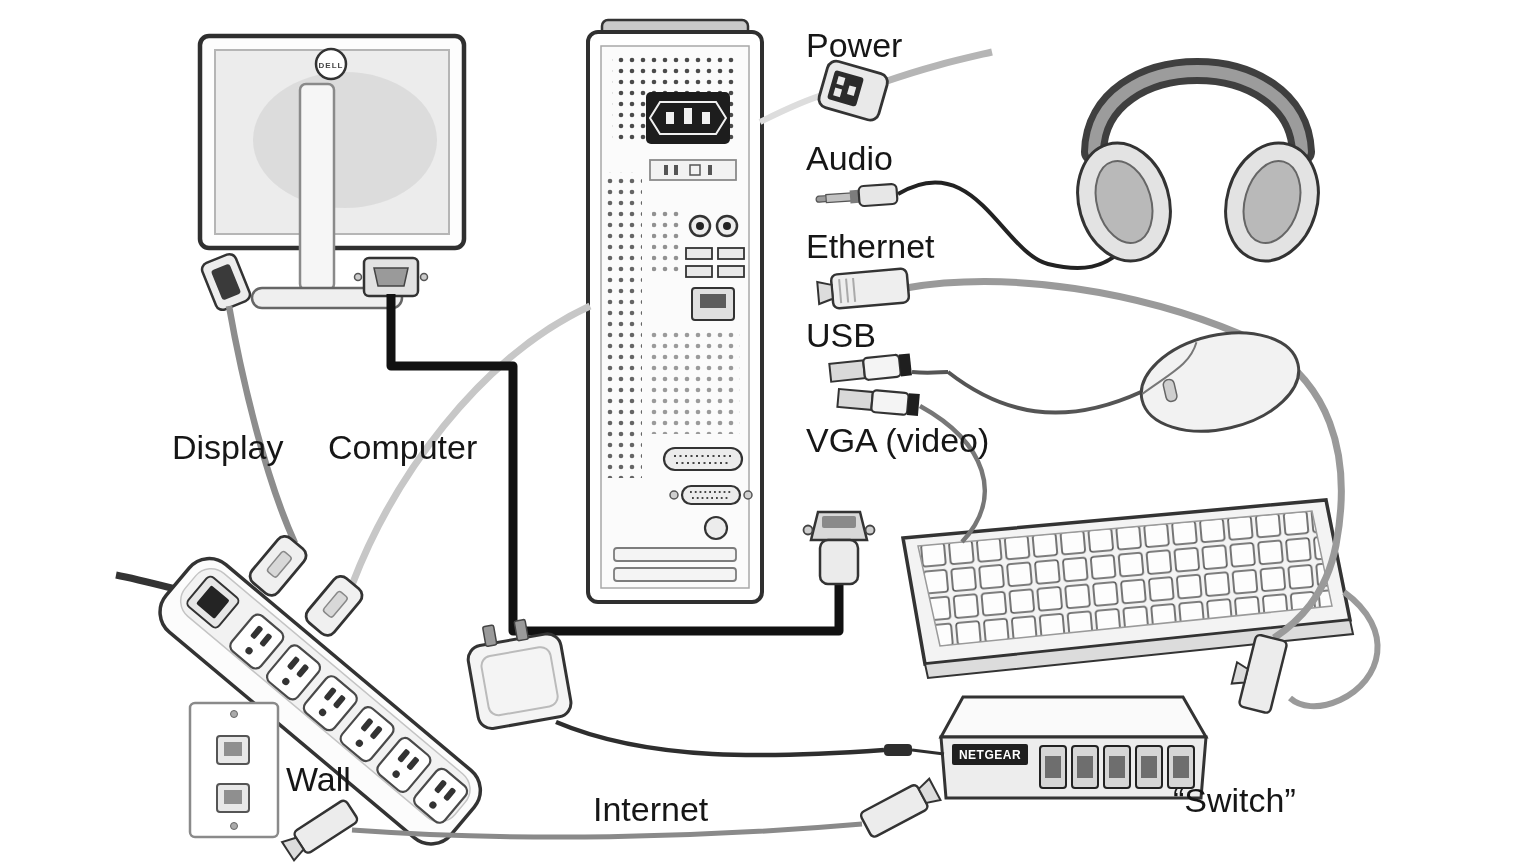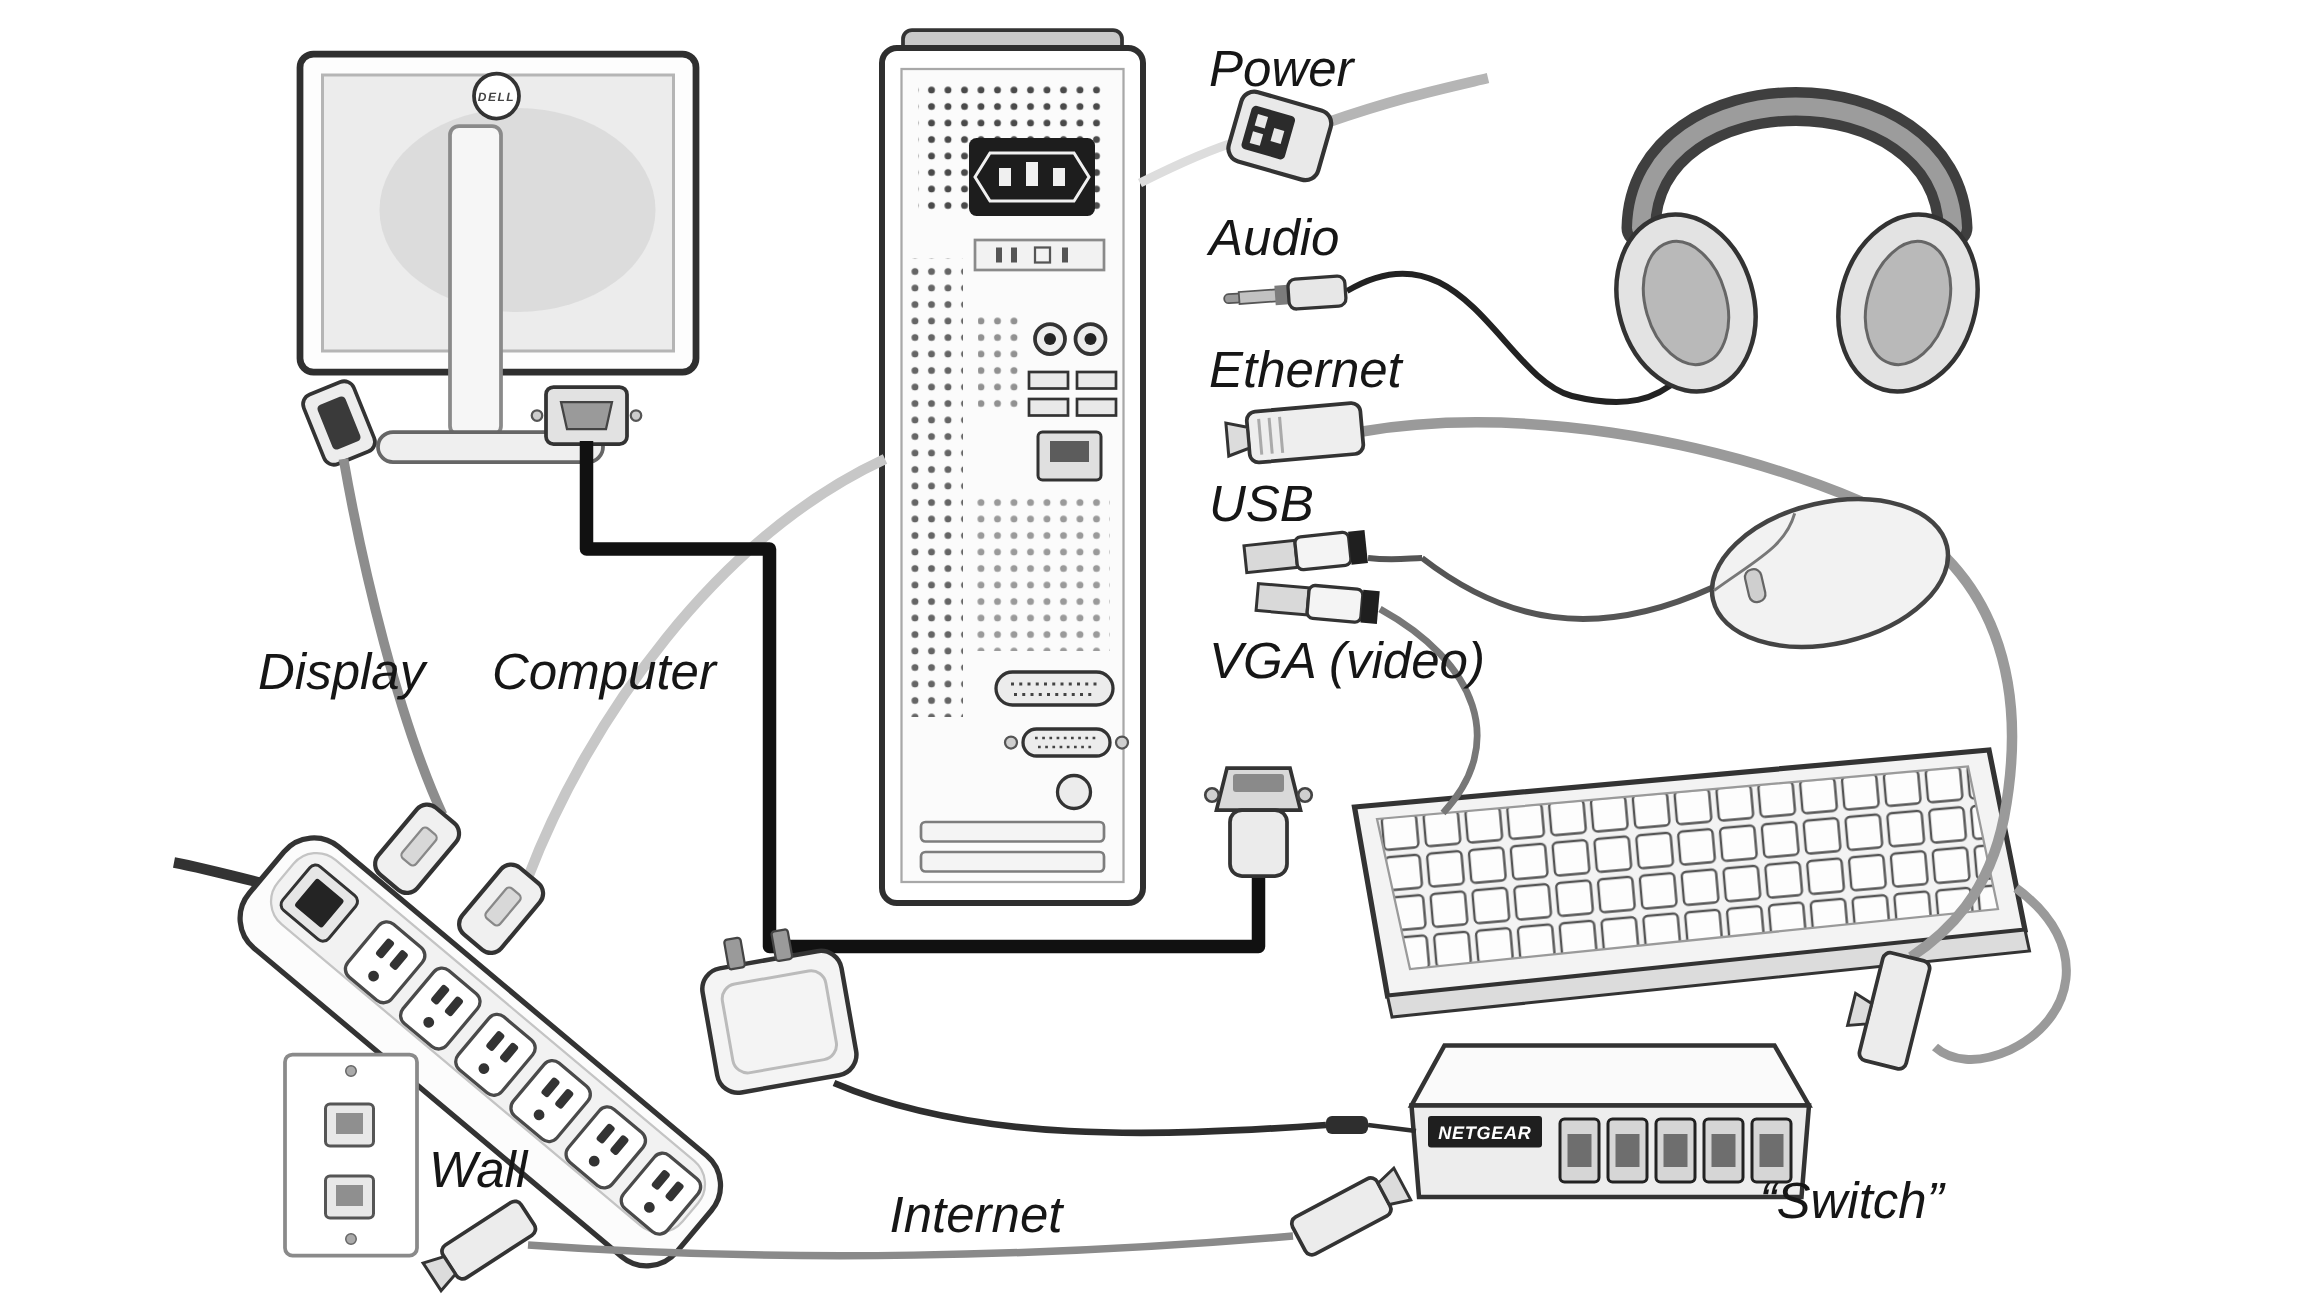--- a/index.html
+++ b/index.html
@@ -1,19 +1,18 @@
 <!DOCTYPE html>
 <html><head>
 <meta charset="utf-8">
 <style>
   html,body{margin:0;padding:0;background:#fff;}
   .stage{
     position:relative;width:1536px;height:864px;background:#ffffff;overflow:hidden;
     font-family:"Liberation Sans","DejaVu Sans",sans-serif;
-    font-style:italic;
   }
   svg{display:block;}
   text{font-family:"Liberation Sans","DejaVu Sans",sans-serif;fill:#161616;}
   .lbl{font-size:34px;font-weight:500;}
   .brand-sm{font-size:8px;font-weight:bold;letter-spacing:1px;fill:#444;}
   .brand-sw{font-size:12px;font-weight:bold;letter-spacing:.5px;fill:#ffffff;}
 </style>
 </head>
 <body>
 

